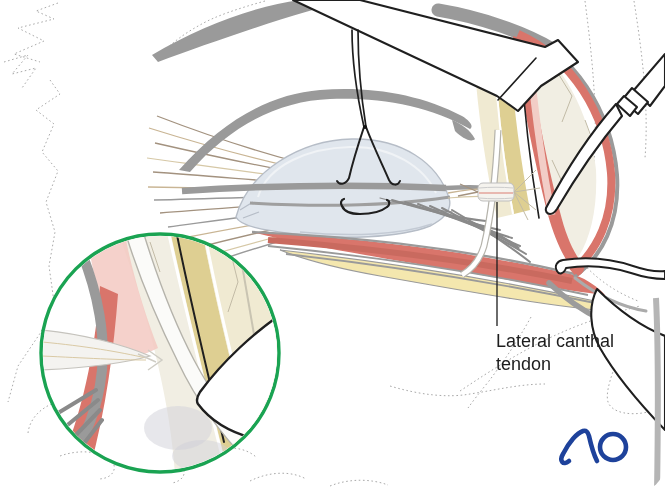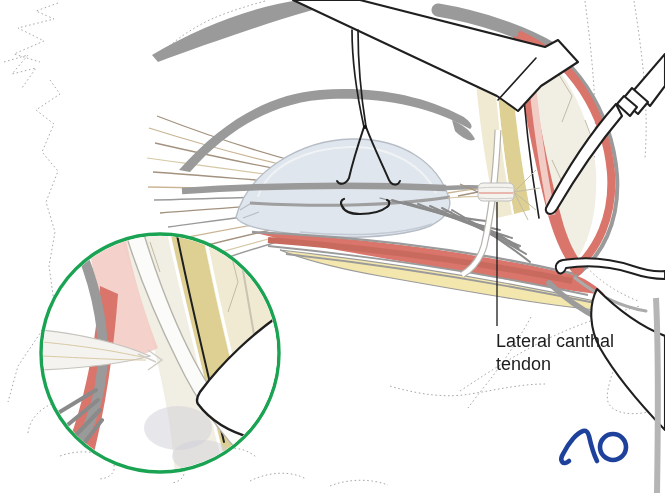--- a/index.html
+++ b/index.html
@@ -1,19 +1,20 @@
 <!DOCTYPE html>
 <html style="--background: #ffffff; --inset-border-green: #1aa352; --muscle-red: #d9756b; --muscle-red-deep: #c96a5f; --muscle-red-light: #f2cdc6; --bone-cream: #f1eee3; --bone-khaki: #decf92; --bone-khaki-light: #f0ead2; --fat-yellow: #f4e7ae; --eye-shield: #e0e6ed; --eye-shield-edge: #b6bdc7; --tissue-gray: #9a9a9a; --outline-dark: #1f1f1f; --label-text: #1d1d1d; --dotted-sketch: #a9a9a9; --fiber-tan: #c9b594; --fiber-tan-light: #d6c8a6; --fiber-brown: #a3927f; --crack-tan: #c2bba6; --logo-blue: #1e429b;"><head>
 <meta charset="utf-8">
 <style>
   html,body{margin:0;padding:0;background:#fff;}
   .stage{
     position:relative;width:665px;height:493px;overflow:hidden;
     background:var(--background,#ffffff);
     font-family:"Liberation Sans",sans-serif;
+    border-radius:30px;
   }
   svg{display:block}
   
   .c-dot   {fill:none;stroke:var(--dotted-sketch,#a9a9a9);stroke-width:1;stroke-dasharray:1.6 2.6;}
   .c-grayf {fill:var(--tissue-gray,#9a9a9a);stroke:none;}
   .c-grays {fill:none;stroke:var(--tissue-gray,#9a9a9a);}
   .c-fiber-tan  {fill:none;stroke:var(--fiber-tan,#c9b594);stroke-width:1.3;}
   .c-fiber-tan2 {fill:none;stroke:var(--fiber-tan-light,#d6c8a6);stroke-width:1.2;}
   .c-fiber-brn  {fill:none;stroke:var(--fiber-brown,#a3927f);stroke-width:1.3;}
   .c-fiber-gry  {fill:none;stroke:var(--tissue-gray,#9a9a9a);stroke-width:1.4;}

